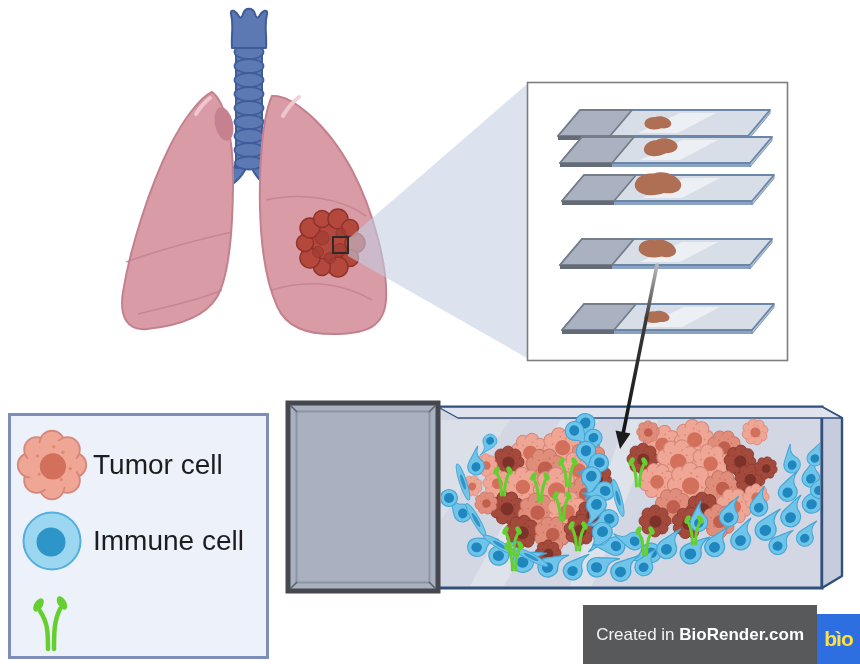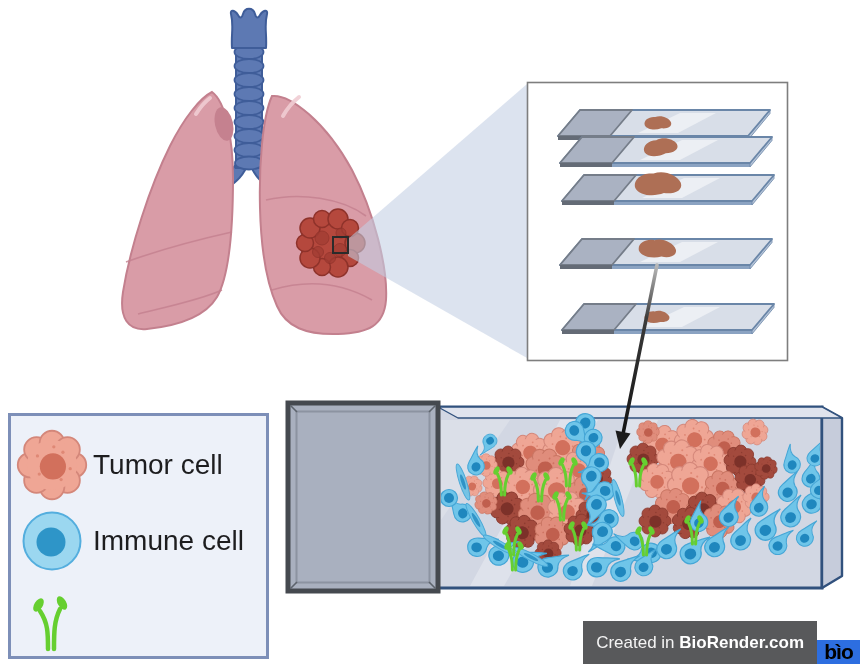--- a/index.html
+++ b/index.html
@@ -14,23 +14,23 @@
 
   .legend{position:absolute;left:8px;top:413px;width:261px;height:246px;
           background:var(--legend-bg,#edf1f9);border:3px solid var(--legend-border,#7d8fb8);
           box-sizing:border-box;}
   .legend-row{position:absolute;left:0;width:100%;height:74px;display:flex;align-items:center;}
   .legend-icon{width:82px;display:flex;justify-content:center;align-items:center;flex:0 0 82px;}
   .legend-label{font-size:28px;color:var(--label-text,#1d1d1f);letter-spacing:0;}
 
   .watermark{position:absolute;right:0;bottom:0;display:flex;align-items:flex-end;}
   .wm-bar{height:35px;line-height:35px;background:var(--wm-bg,#58595b);color:#f4f4f4;
-          font-size:17px;padding:4px 13px;white-space:nowrap;}
+          font-size:17px;padding:12px 13px;white-space:nowrap;}
   .wm-bar b{color:#ffffff;font-weight:700;}
-  .wm-logo{width:43px;height:24px;background:var(--wm-blue,#2d6ee0);color:#000000;
+  .wm-logo{width:43px;height:50px;background:var(--wm-blue,#2d6ee0);color:#fde047;
            display:flex;align-items:center;justify-content:center;
            font-weight:700;font-size:21px;letter-spacing:-1px;}
 </style>
 </head>
 <body>
 
 <div class="stage">
 
 <svg class="art" width="860" height="664" viewBox="0 0 860 664">
   <defs>

